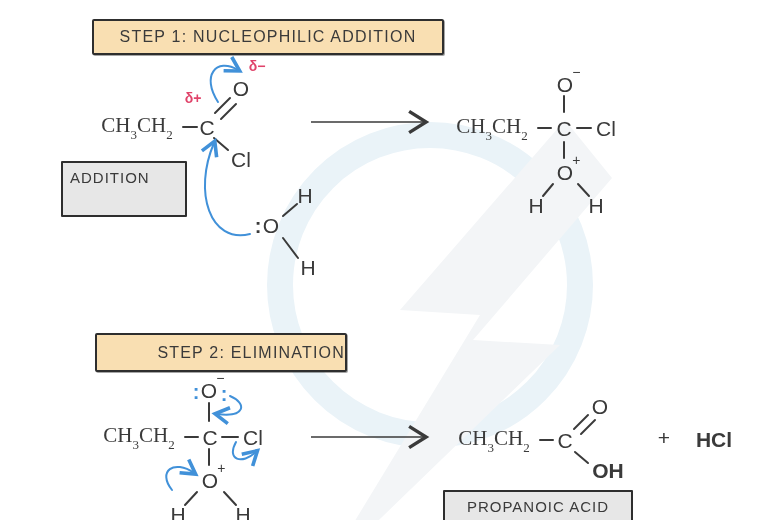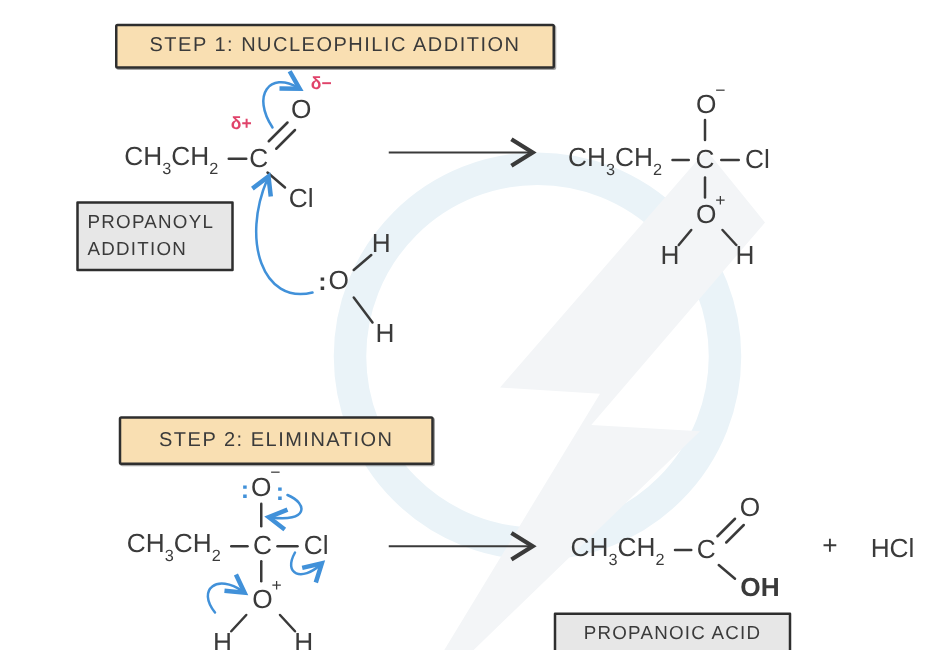--- a/index.html
+++ b/index.html
@@ -29,21 +29,21 @@
     font-size:15px;letter-spacing:1px;color:var(--ink,#3a3a3a);
     padding:4px 7px;line-height:22px;
   }
   .name-box.centered{display:flex;align-items:center;justify-content:center;padding:0;}
 
   .atom,.formula,.delta,.lp,.op{
     position:absolute;transform:translate(-50%,-50%);
     white-space:nowrap;line-height:1;
   }
   .atom{font-size:21px;}
-  .formula{font-size:21px;}
+  .formula{font-size:21px;font-family:Liberation Serif, serif;}
   .formula sub{font-size:13px;position:relative;top:2px;}
   .atom .chg{
     position:absolute;top:-9px;left:100%;margin-left:-1px;
     font-size:14px;line-height:1;
   }
   .delta{font-size:14px;font-weight:700;color:var(--charge-red,#e0436a);}
   .lp{font-size:20px;font-weight:700;}
   .lp.blue{color:var(--arrow-blue,#4191d9);}
   .op{font-size:21px;}
 </style>
@@ -120,21 +120,20 @@
     <div class="formula" style="left:137px;top:127px;">
       <span>CH</span><sub>3</sub><span>CH</span><sub>2</sub>
     </div>
     <div class="atom" style="left:207px;top:127px;">C</div>
     <div class="atom" style="left:241px;top:88px;">O</div>
     <div class="atom" style="left:241px;top:159px;">Cl</div>
     <div class="delta" style="left:193px;top:98px;">δ+</div>
     <div class="delta" style="left:257px;top:66px;">δ−</div>
 
     <div class="name-box" style="left:61px;top:161px;width:126px;height:56px;">
-      <div>PROPANOYL</div>
       <div>ADDITION</div>
     </div>
 
     <div class="lp" style="left:258px;top:226px;">:</div>
     <div class="atom" style="left:271px;top:225px;">O</div>
     <div class="atom" style="left:305px;top:195px;">H</div>
     <div class="atom" style="left:308px;top:267px;">H</div>
 
     <div class="formula" style="left:492px;top:128px;">
       <span>CH</span><sub>3</sub><span>CH</span><sub>2</sub>
@@ -145,21 +144,21 @@
       <span>O</span>
       <span class="chg">−</span>
     </div>
     <div class="atom" style="left:565px;top:172px;">
       <span>O</span>
       <span class="chg">+</span>
     </div>
     <div class="atom" style="left:536px;top:205px;">H</div>
     <div class="atom" style="left:596px;top:205px;">H</div>
 
-    <div class="step-box" style="left:95px;top:333px;width:252px;height:39px;">
+    <div class="step-box" style="left:95px;top:333px;width:252px;height:39px;justify-content:flex-end;">
       <span>STEP 2: ELIMINATION</span>
     </div>
 
     <div class="lp blue" style="left:196px;top:392px;">:</div>
     <div class="atom" style="left:209px;top:390px;">
       <span>O</span>
       <span class="chg">−</span>
     </div>
     <div class="lp blue" style="left:224px;top:394px;">:</div>
 
@@ -175,20 +174,20 @@
     <div class="atom" style="left:178px;top:514px;">H</div>
     <div class="atom" style="left:243px;top:514px;">H</div>
 
     <div class="formula" style="left:494px;top:440px;">
       <span>CH</span><sub>3</sub><span>CH</span><sub>2</sub>
     </div>
     <div class="atom" style="left:565px;top:440px;">C</div>
     <div class="atom" style="left:600px;top:406px;">O</div>
     <div class="atom" style="left:608px;top:470px;font-weight:bold;">OH</div>
     <div class="op" style="left:664px;top:437px;">+</div>
-    <div class="op" style="left:714px;top:439px;">HCl</div>
+    <div class="op" style="left:714px;top:439px;font-weight:bold;">HCl</div>
 
     <div class="name-box centered" style="left:443px;top:490px;width:190px;height:33px;">
       <span>PROPANOIC ACID</span>
     </div>
 
   </div>
 </div>
 
 </body></html>

